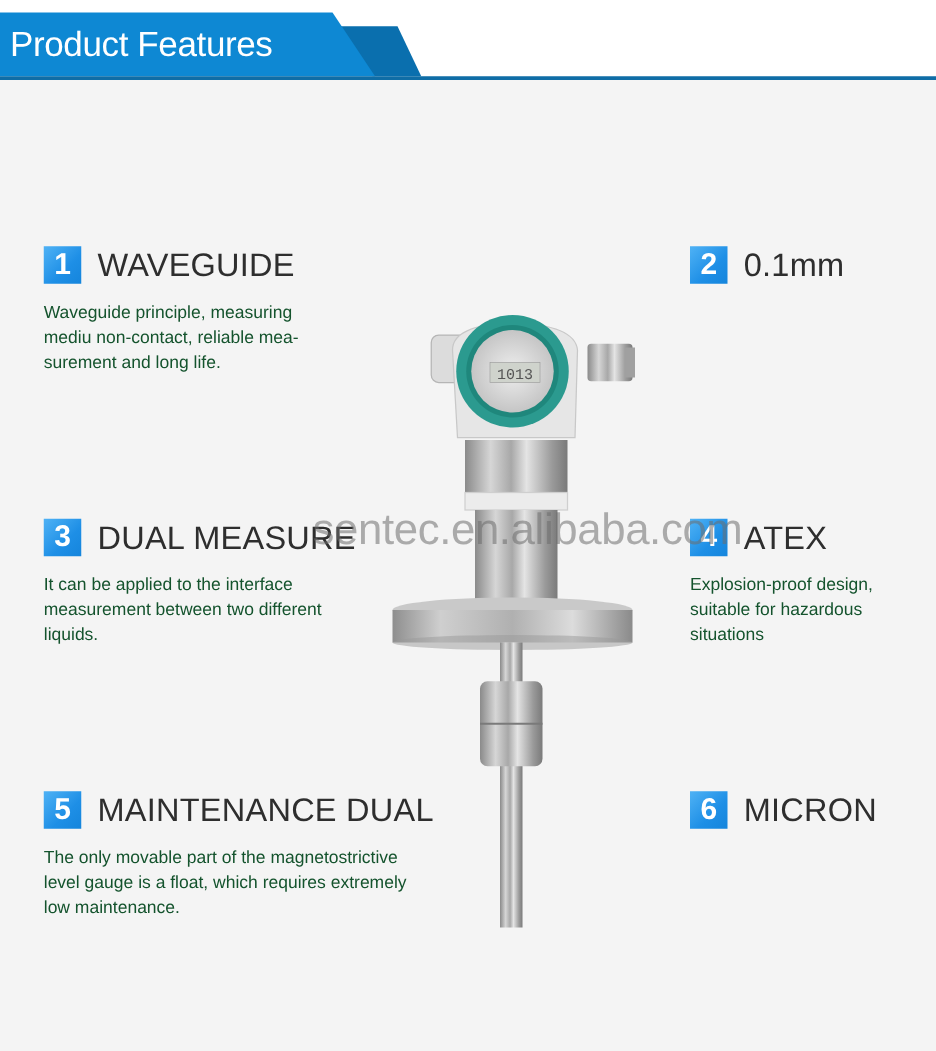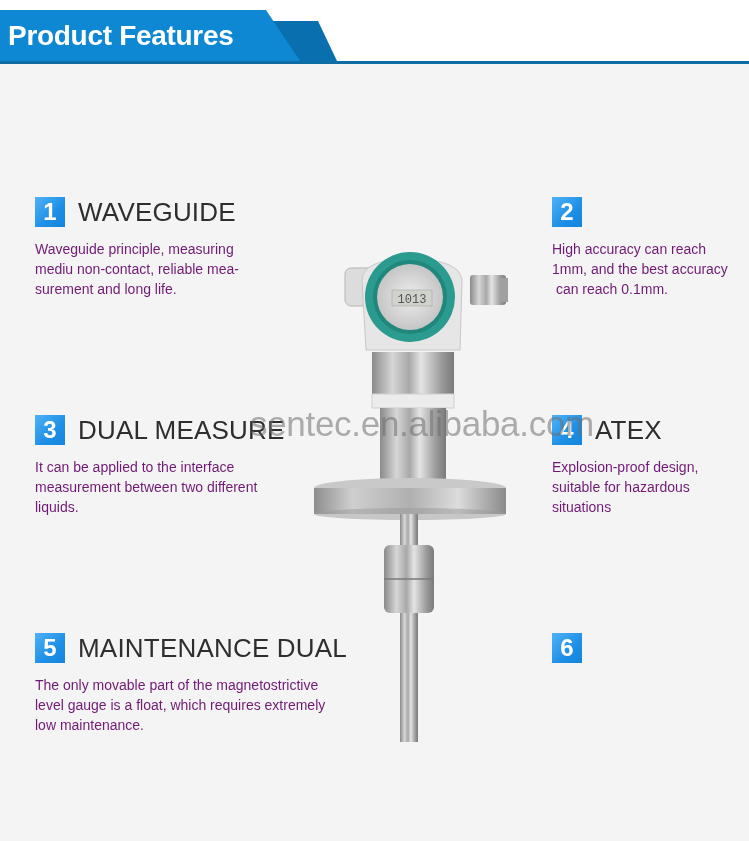--- a/index.html
+++ b/index.html
@@ -5,35 +5,35 @@
   html, body { margin: 0; padding: 0; }
   body {
     width: 749px; height: 841px; position: relative; overflow: hidden;
     background: #f4f4f4;
     font-family: "Liberation Sans", sans-serif;
   }
   .header { position: absolute; left: 0; top: 0; width: 749px; height: 64px; background: #ffffff; }
   .header svg { position: absolute; left: 0; top: 0; }
   .header-title {
     position: absolute; left: 8px; top: 20px; color: #ffffff;
-    font-size: 28px; letter-spacing: -0.3px; white-space: nowrap; font-weight: bold;
+    font-size: 28px; letter-spacing: -0.3px; white-space: nowrap;
   }
   .feature { position: absolute; }
   .feature-head { display: flex; align-items: center; height: 30px; }
   .badge {
     width: 30px; height: 30px; box-sizing: border-box;
     background: linear-gradient(135deg, #4fb2f5 0%, #1e8fe6 60%, #1585dc 100%);
     color: #ffffff; font-weight: bold; font-size: 24px; line-height: 30px;
     text-align: center; margin-right: 13px; flex: 0 0 auto;
   }
   .feature-title {
     font-weight: normal; font-size: 26px; color: #2e2e2e; white-space: nowrap; letter-spacing: 0.2px;
   }
   .feature-desc {
-    margin-top: 12px; font-size: 14px; line-height: 20px; color: #701a75; white-space: pre;
+    margin-top: 12px; font-size: 14px; line-height: 20px; color: #14532d; white-space: pre;
   }
   .product { position: absolute; left: 300px; top: 240px; width: 220px; height: 510px; text-align: right; }
   .watermark {
     position: absolute; left: 250px; top: 404px; font-size: 35px; color: rgba(110,110,110,0.55);
     white-space: nowrap; letter-spacing: -0.3px;
   }
 </style>
 </head>
 <body>
 
@@ -103,24 +103,22 @@
     <div class="feature-title">WAVEGUIDE</div>
   </div>
   <div class="feature-desc">Waveguide principle, measuring
 mediu non-contact, reliable mea-
 surement and long life.</div>
 </div>
 
 <div class="feature" style="left:552px; top:197px;">
   <div class="feature-head">
     <div class="badge">2</div>
+    <div class="feature-title">0.1mm</div>
   </div>
-  <div class="feature-desc">High accuracy can reach
-1mm, and the best accuracy
- can reach 0.1mm.</div>
 </div>
 
 <div class="feature" style="left:35px; top:415px;">
   <div class="feature-head">
     <div class="badge">3</div>
     <div class="feature-title">DUAL MEASURE</div>
   </div>
   <div class="feature-desc">It can be applied to the interface
 measurement between two different
 liquids.</div>
@@ -142,16 +140,17 @@
     <div class="feature-title">MAINTENANCE DUAL</div>
   </div>
   <div class="feature-desc">The only movable part of the magnetostrictive
 level gauge is a float, which requires extremely
 low maintenance.</div>
 </div>
 
 <div class="feature" style="left:552px; top:633px;">
   <div class="feature-head">
     <div class="badge">6</div>
+    <div class="feature-title">MICRON</div>
   </div>
 </div>
 
 <div class="watermark">sentec.en.alibaba.com</div>
 
 </body></html>

